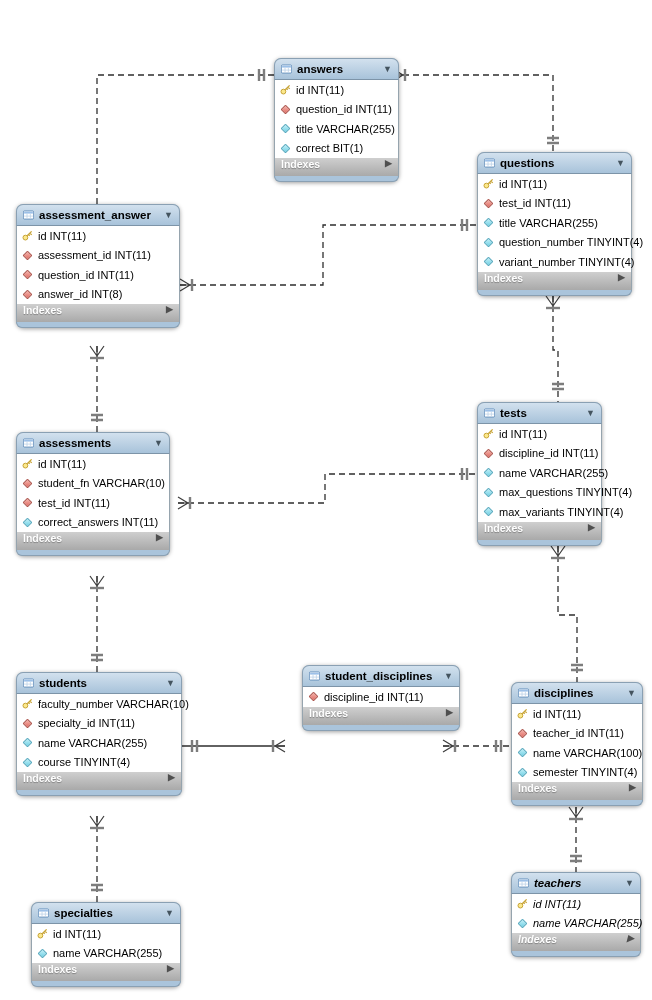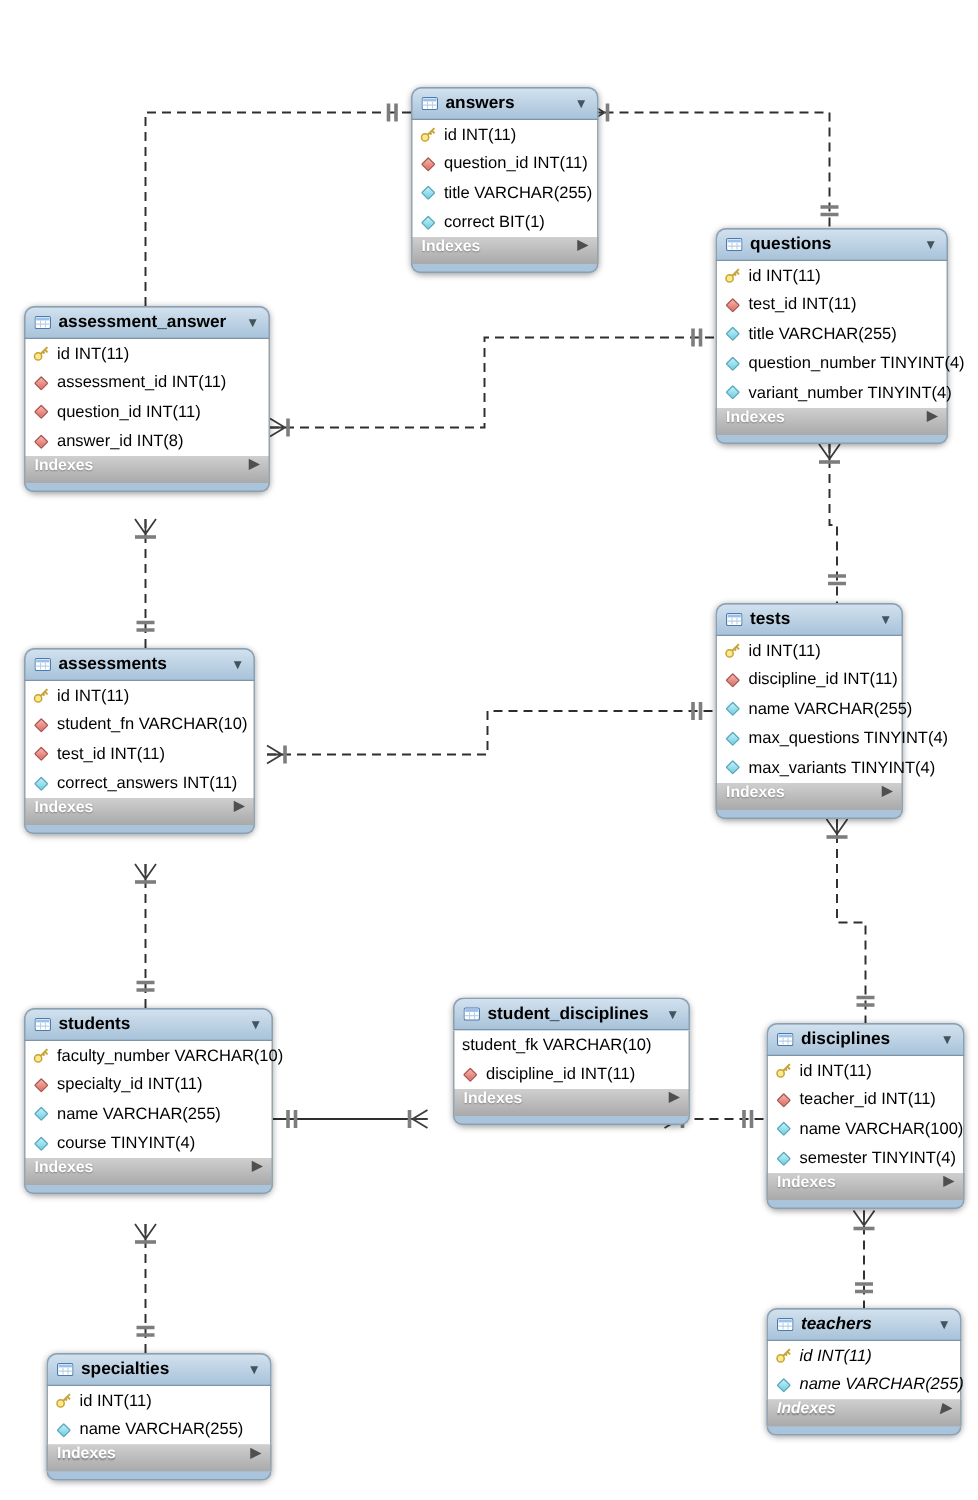--- a/index.html
+++ b/index.html
@@ -443,23 +443,20 @@
           <rect x="0.5" y="0.5" width="14" height="11" rx="1.5" fill="#ffffff" stroke="#4a7bb0"></rect>
           <rect x="1.5" y="1.5" width="12" height="2.6" fill="#9cc0e8"></rect>
           <path d="M5.5 4.5 V10.5 M10 4.5 V10.5 M1.5 7.5 H13.5" stroke="#b8cfe6" stroke-width="1" fill="none"></path>
         </svg>
       </span>
       <span class="tbl-nm">student_disciplines</span>
       <span class="tbl-col">▼</span>
     </div>
     <div class="tbl-bd">
       <div class="row">
-        <span class="txt">student_fk VARCHAR(10)</span>
-      </div>
-      <div class="row">
         <span class="icw">
           <span class="dia fk"></span>
         </span>
         <span class="txt">discipline_id INT(11)</span>
       </div>
     </div>
     <div class="tbl-ft">
       <span>Indexes</span>
       <span class="ft-arrow">▶</span>
     </div>

